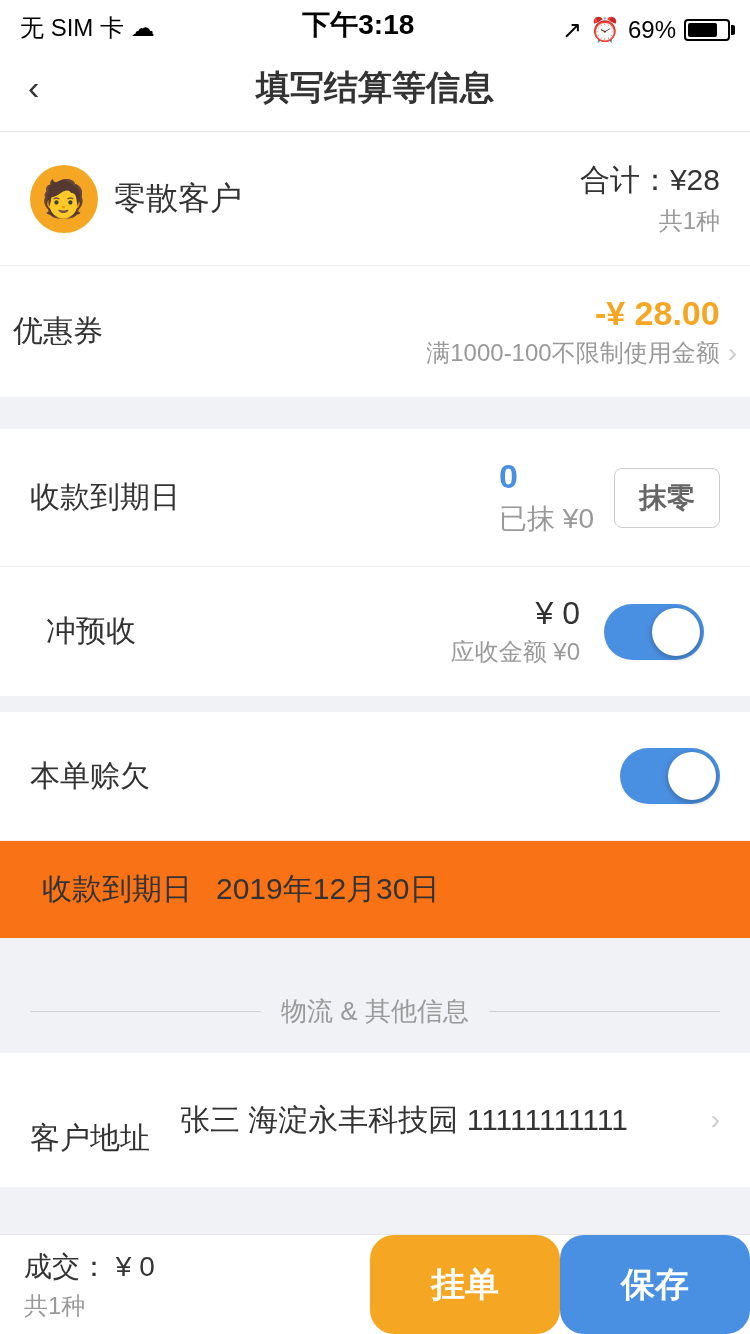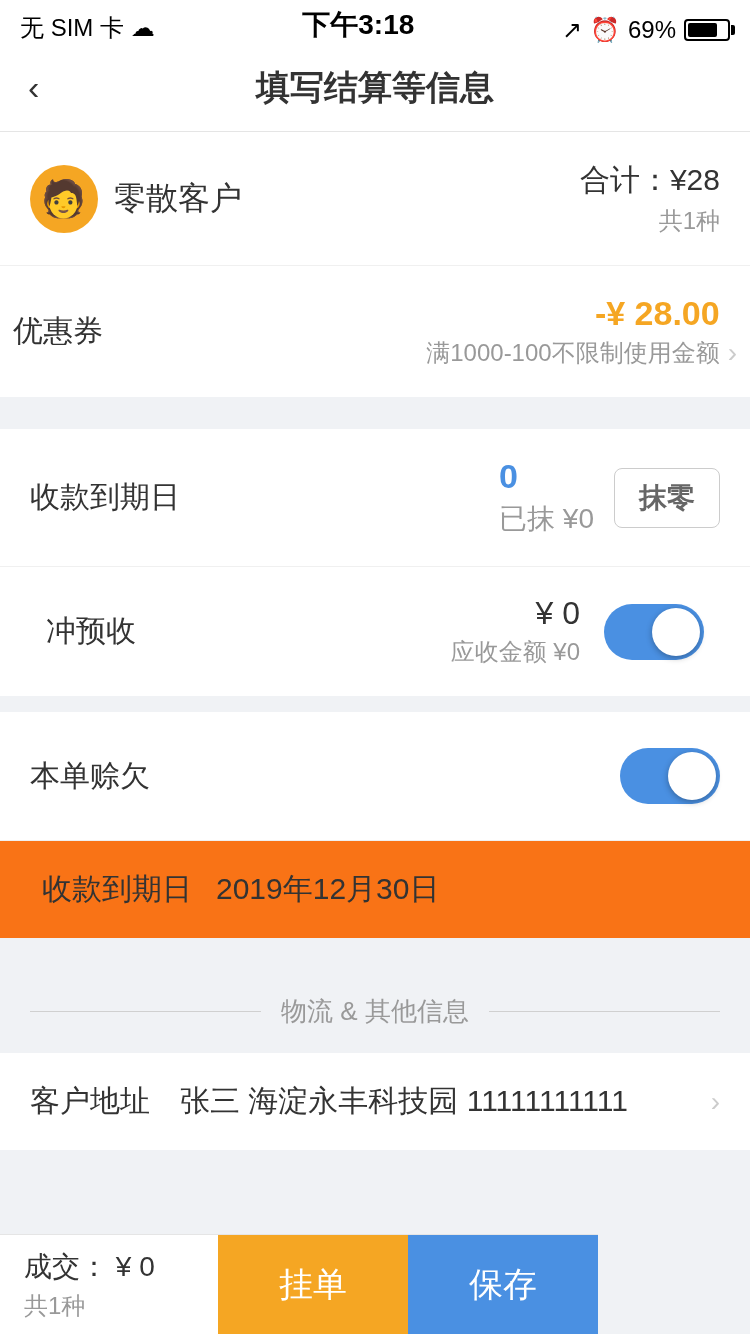--- a/index.html
+++ b/index.html
@@ -199,28 +199,28 @@
     .logistics-text { font-size: 26px; color: #999; }
 
     
     .address-row {
       padding: 28px 30px;
       display: flex;
       align-items: center;
       justify-content: space-between;
       background: #fff;
     }
-    .address-label { font-size: 30px; color: #333; flex-shrink: 0; margin-right: 30px; }
+    .address-label { font-size: 30px; color: #333; flex-shrink: 0; margin-right: 30px; margin-top: 37px; }
     .address-value { font-size: 30px; color: #333; flex: 1; }
 
     
     .footer {
       position: fixed;
       bottom: 0;
-      width: 598px;
+      width: 750px;
       height: 100px;
       display: flex;
       background: #fff;
       border-top: 1px solid #e5e5e5;
     }
     .footer-info {
       flex: 1;
       display: flex;
       flex-direction: column;
       justify-content: center;
@@ -230,21 +230,22 @@
     .footer-count { font-size: 24px; color: #999; margin-top: 4px; }
     .footer-btn {
       width: 190px;
       height: 100%;
       display: flex;
       align-items: center;
       justify-content: center;
       font-size: 34px;
       color: #fff;
       cursor: pointer;
-      font-weight: 400;
+      font-weight: 700;
+      border-radius: 24px;
     }
     .btn-pending { background: #f5a623; }
     .btn-save { background: #4a90e2; }
   </style>
 </head>
 <body>
 
 <div class="status-bar">
   <div class="status-left">
     <span>无 SIM 卡  ☁</span>

